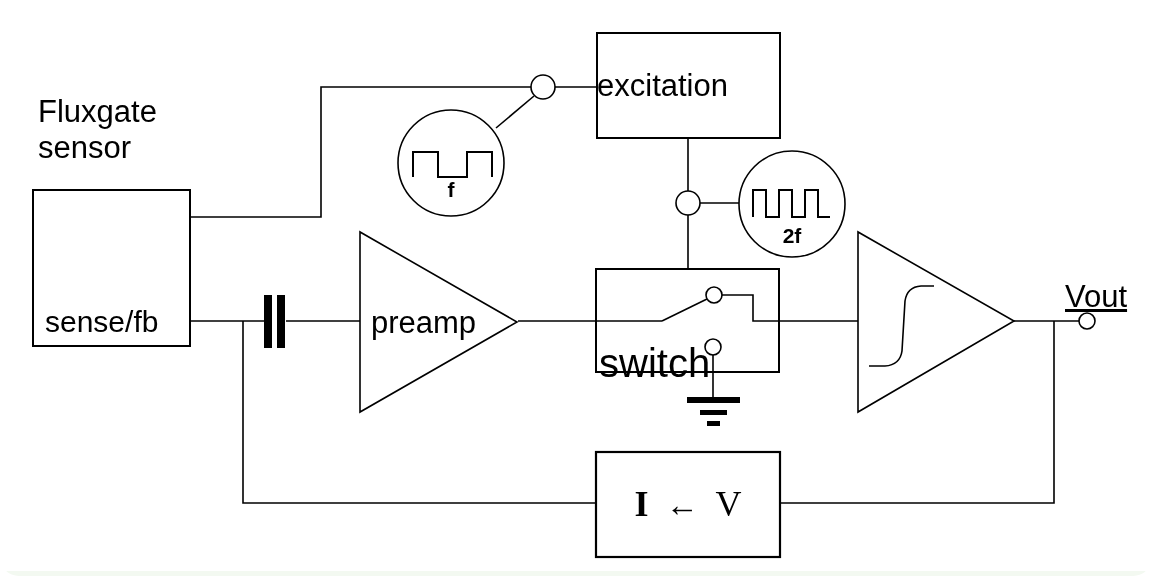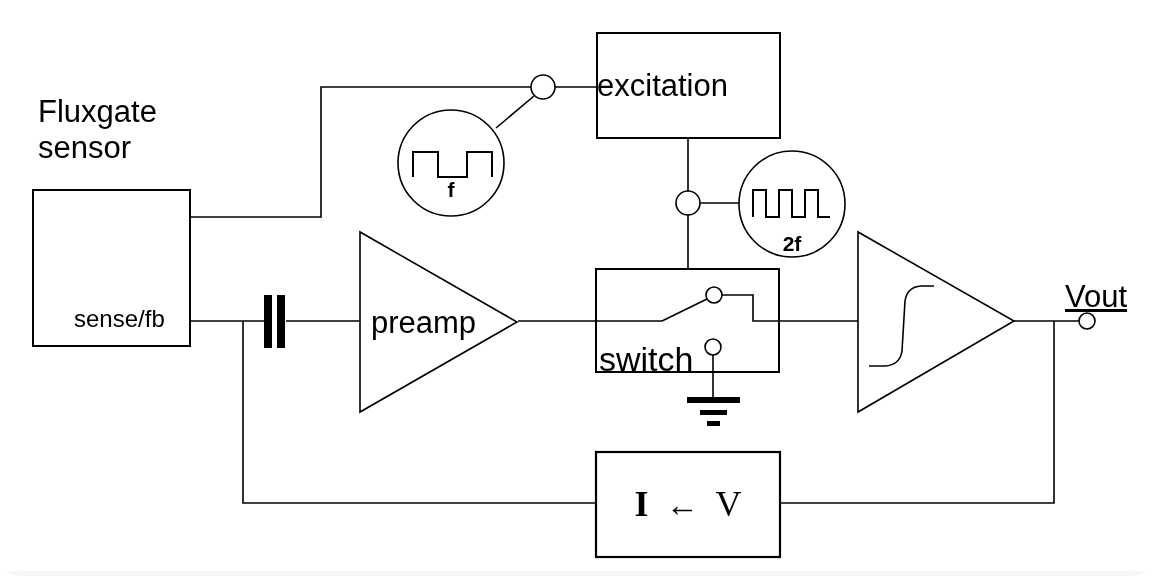--- a/index.html
+++ b/index.html
@@ -113,31 +113,31 @@
       <path d="M753,217 V190 H766 V217 H779 V190 H792 V217 H805 V190 H818 V217 H830" stroke-width="2"></path>
 
       <circle cx="1087" cy="321" r="8" fill="#fff"></circle>
     </g>
   </svg>
 
   <div class="lbl lbl-sans" style="left:38px; top:94px;">Fluxgate
 sensor</div>
 
 
-  <div class="lbl lbl-sans" style="left:45px; top:305px; font-size:24px;margin-left:29px;">sense/fb</div>
+  <div class="lbl lbl-sans" style="left:45px; top:305px; font-size:30px;">sense/fb</div>
 
   <div class="lbl lbl-sans lbl-center" style="left:597px; top:68px; width:183px;">excitation</div>
 
   <div class="lbl lbl-sans" style="left:371px; top:305px;">preamp</div>
 
-  <div class="lbl lbl-sans" style="left:599px; top:340px; font-size:34px;">switch</div>
+  <div class="lbl lbl-sans" style="left:599px; top:340px; font-size:40px;">switch</div>
 
   <div class="lbl lbl-small-bold" style="left:399px; top:178px; width:104px;">f</div>
 
-  <div class="lbl lbl-small-bold" style="left:740px; top:232px; width:104px;">2f</div>
+  <div class="lbl lbl-small-bold" style="left:740px; top:224px; width:104px;">2f</div>
 
   <div class="lbl lbl-sans" style="left:1065px; top:279px;text-decoration:underline;">Vout</div>
 
   <div class="iv-label">
     <span class="iv-i">I</span>
     <span class="iv-arrow">←</span>
     <span class="iv-v">V</span>
   </div>
 
   <div class="bottom-strip" style="background: rgb(243, 249, 241);"></div>

